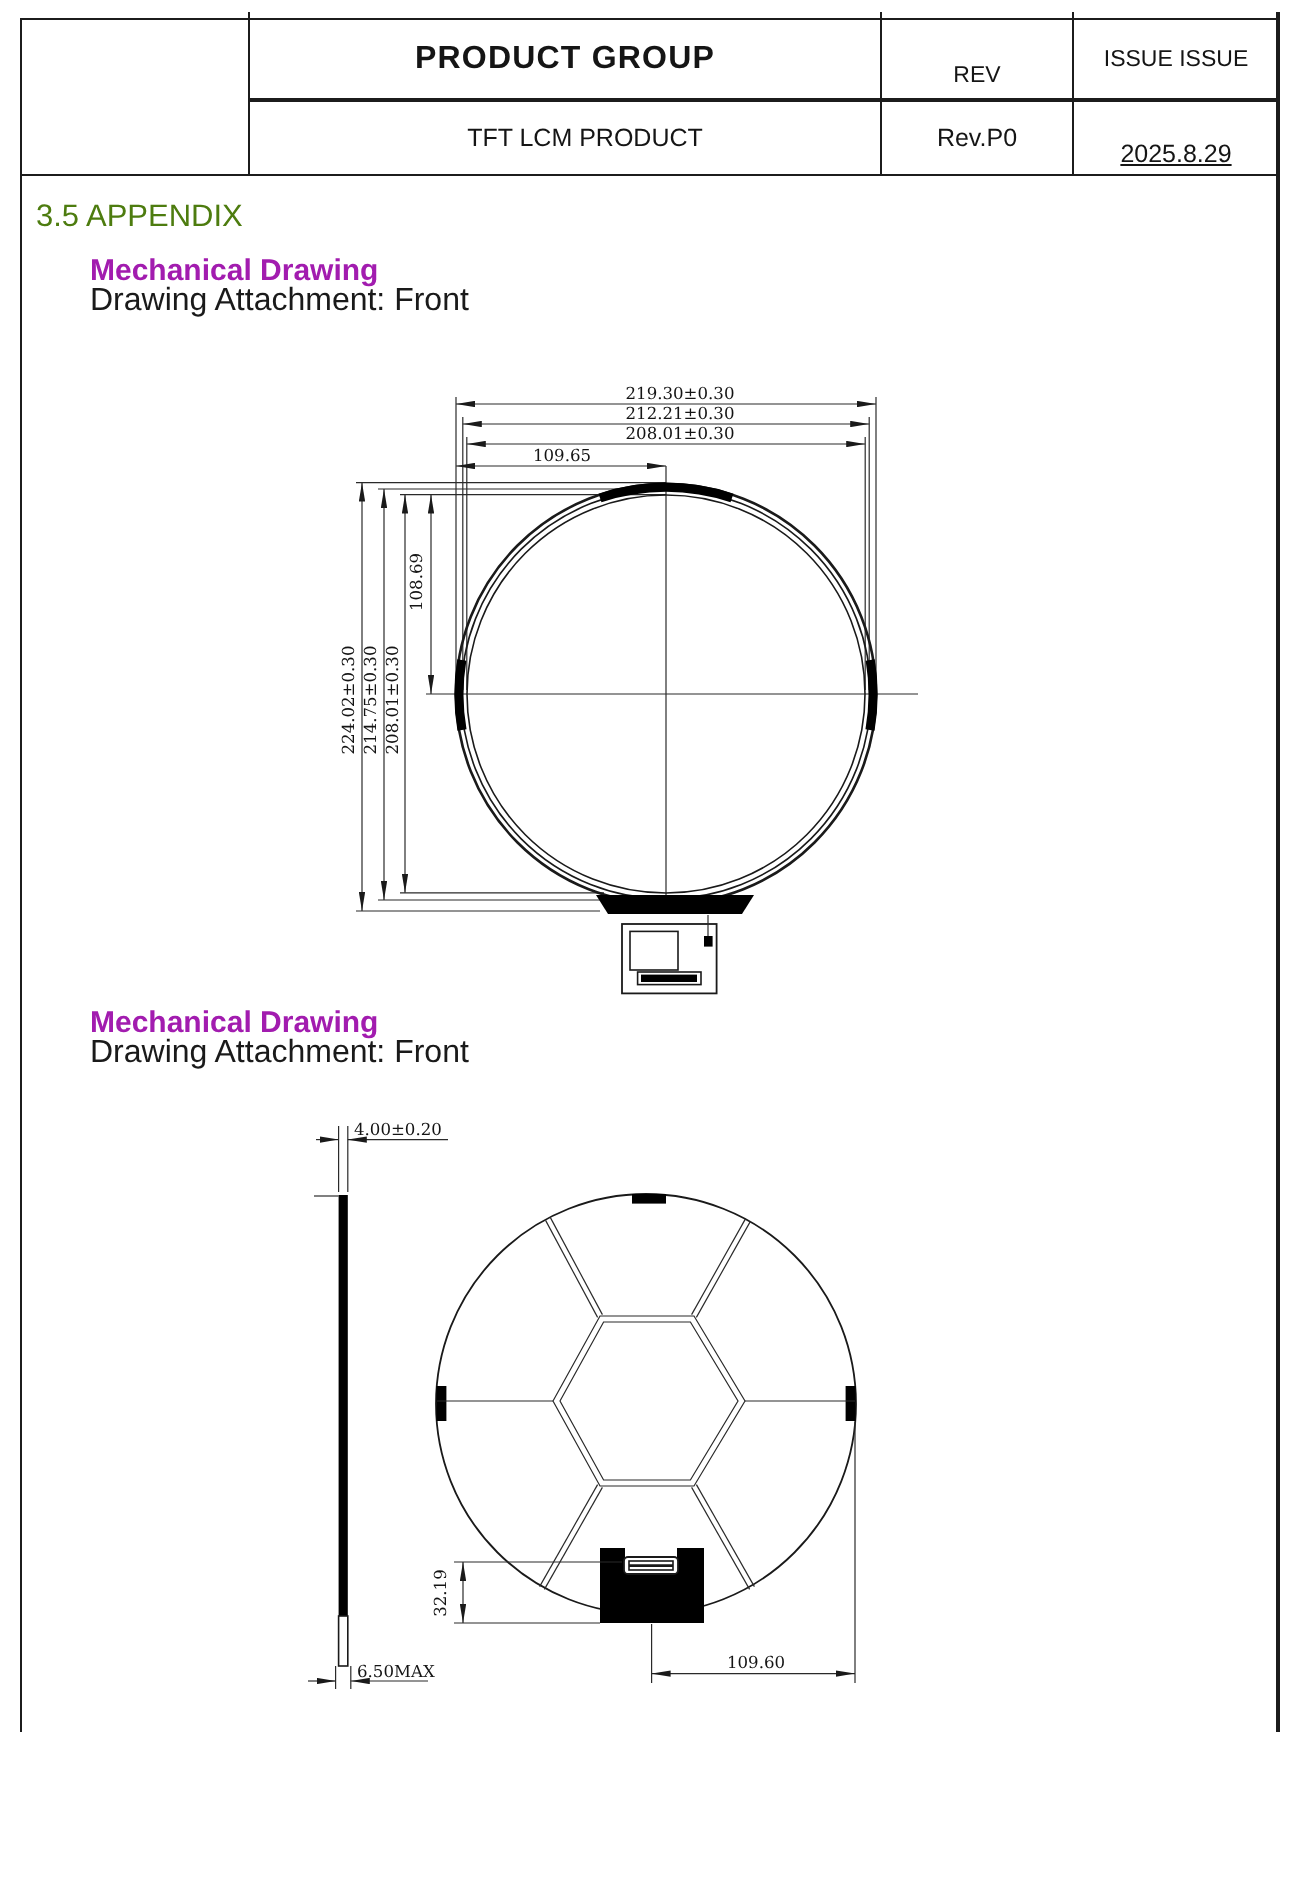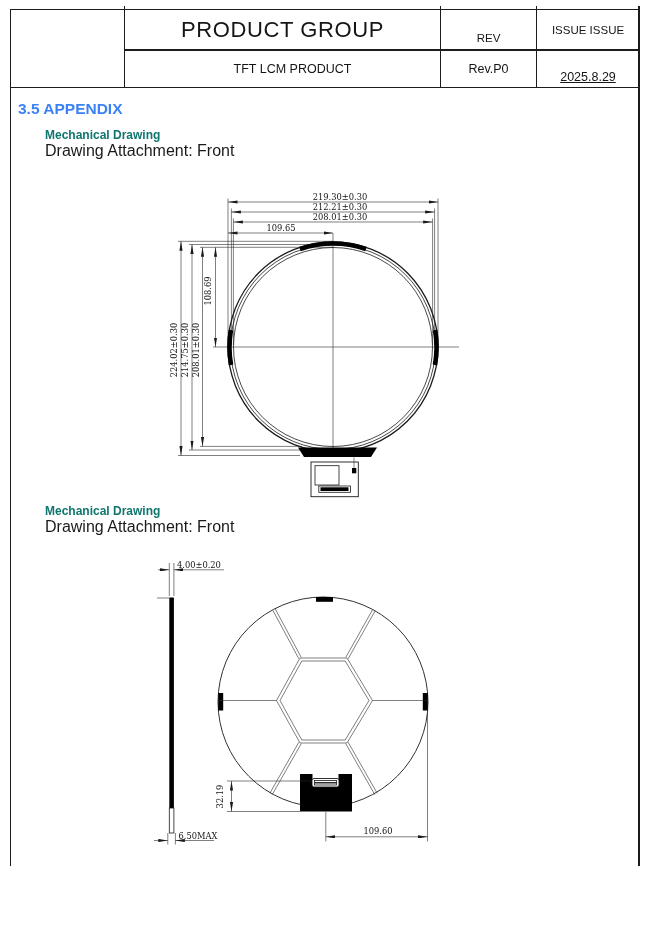--- a/index.html
+++ b/index.html
@@ -2,26 +2,26 @@
 <html><head>
 <meta charset="utf-8">
 <style>
   html,body{margin:0;padding:0;}
   body{
     width:650px;height:939px;position:relative;background:#ffffff;
     font-family:"Liberation Sans",sans-serif;color:#111;overflow:hidden;
   }
   .hline,.vline{position:absolute;background:#1c1c1c;}
   .cell{position:absolute;display:flex;align-items:center;justify-content:center;color:#151515;}
-  .pg-title{font-size:22px;font-weight:400;letter-spacing:.6px;}
+  .pg-title{font-size:16px;font-weight:700;letter-spacing:.6px;}
   .hdr-small{font-size:11.5px;}
   .hdr-val{font-size:12.5px;}
-  .appendix-title{position:absolute;left:18px;top:100px;font-size:15.5px;font-weight:bold;color:#3b82f6;}
+  .appendix-title{position:absolute;left:18px;top:100px;font-size:15.5px;font-weight:normal;color:#4d7c0f;}
   .mech-block{position:absolute;left:45px;}
-  .mech-h{font-size:12px;font-weight:bold;color:#0f766e;line-height:15px;}
+  .mech-h{font-size:15px;font-weight:bold;color:#a21caf;line-height:15px;}
   .mech-s{font-size:16px;color:#1a1a1a;line-height:15px;}
   svg{position:absolute;}
   svg text{font-family:"DejaVu Serif","Liberation Serif",serif;font-size:8.3px;fill:#141414;}
   .thin{stroke:#2a2a2a;stroke-width:0.6;fill:none;}
   .ring{stroke:#1a1a1a;fill:none;}
   .blk{fill:#000;stroke:none;}
 </style>
 </head>
 <body>
 

